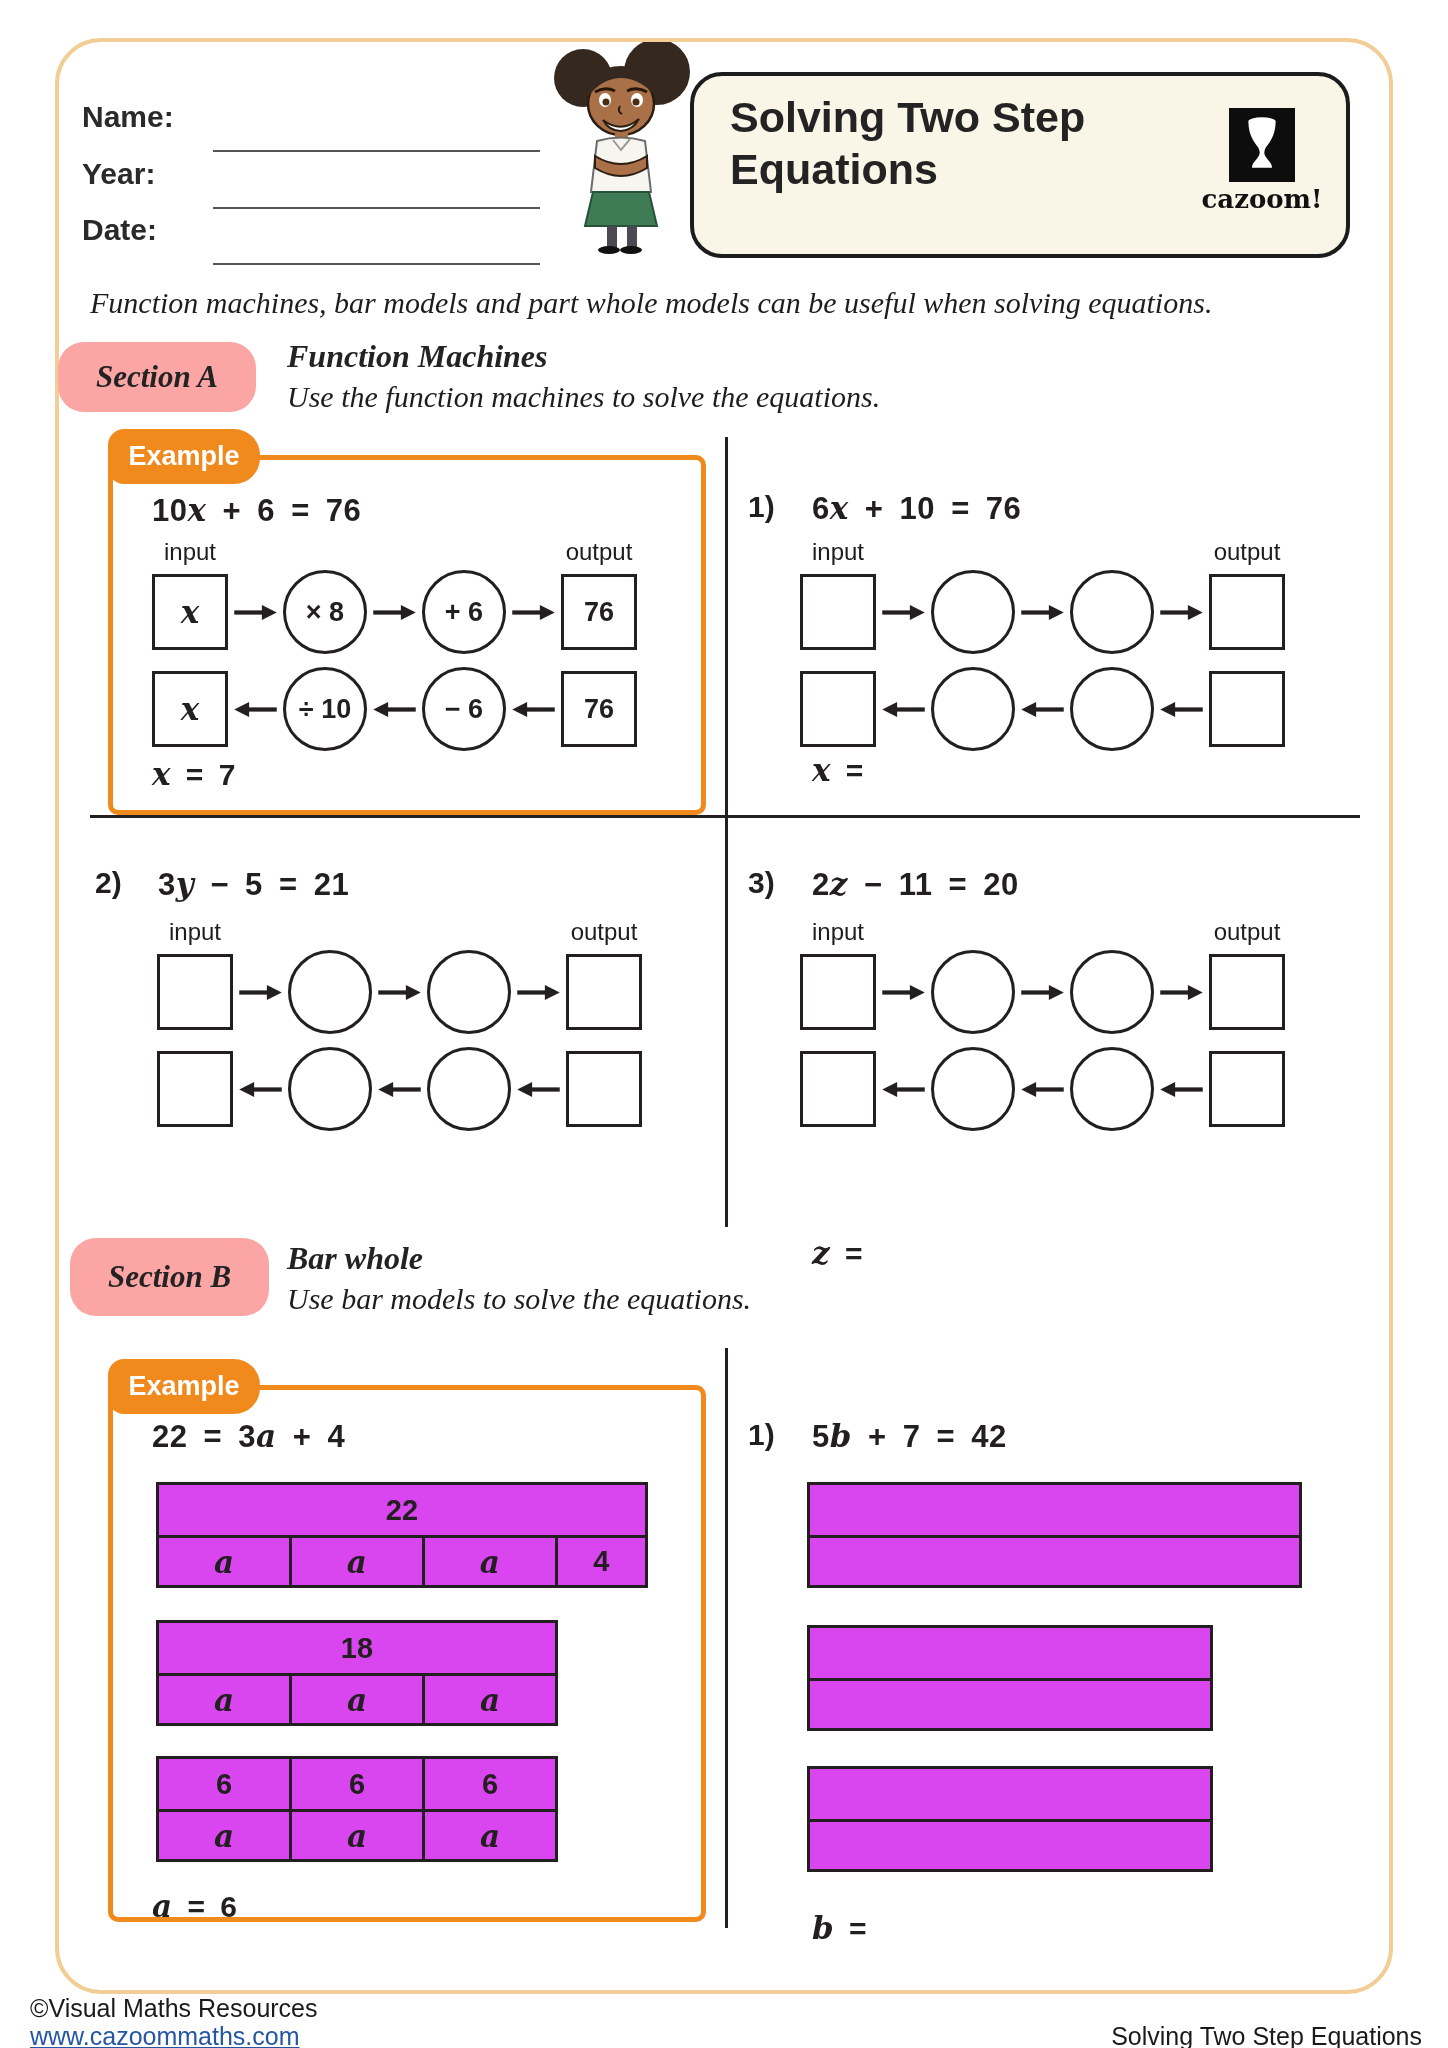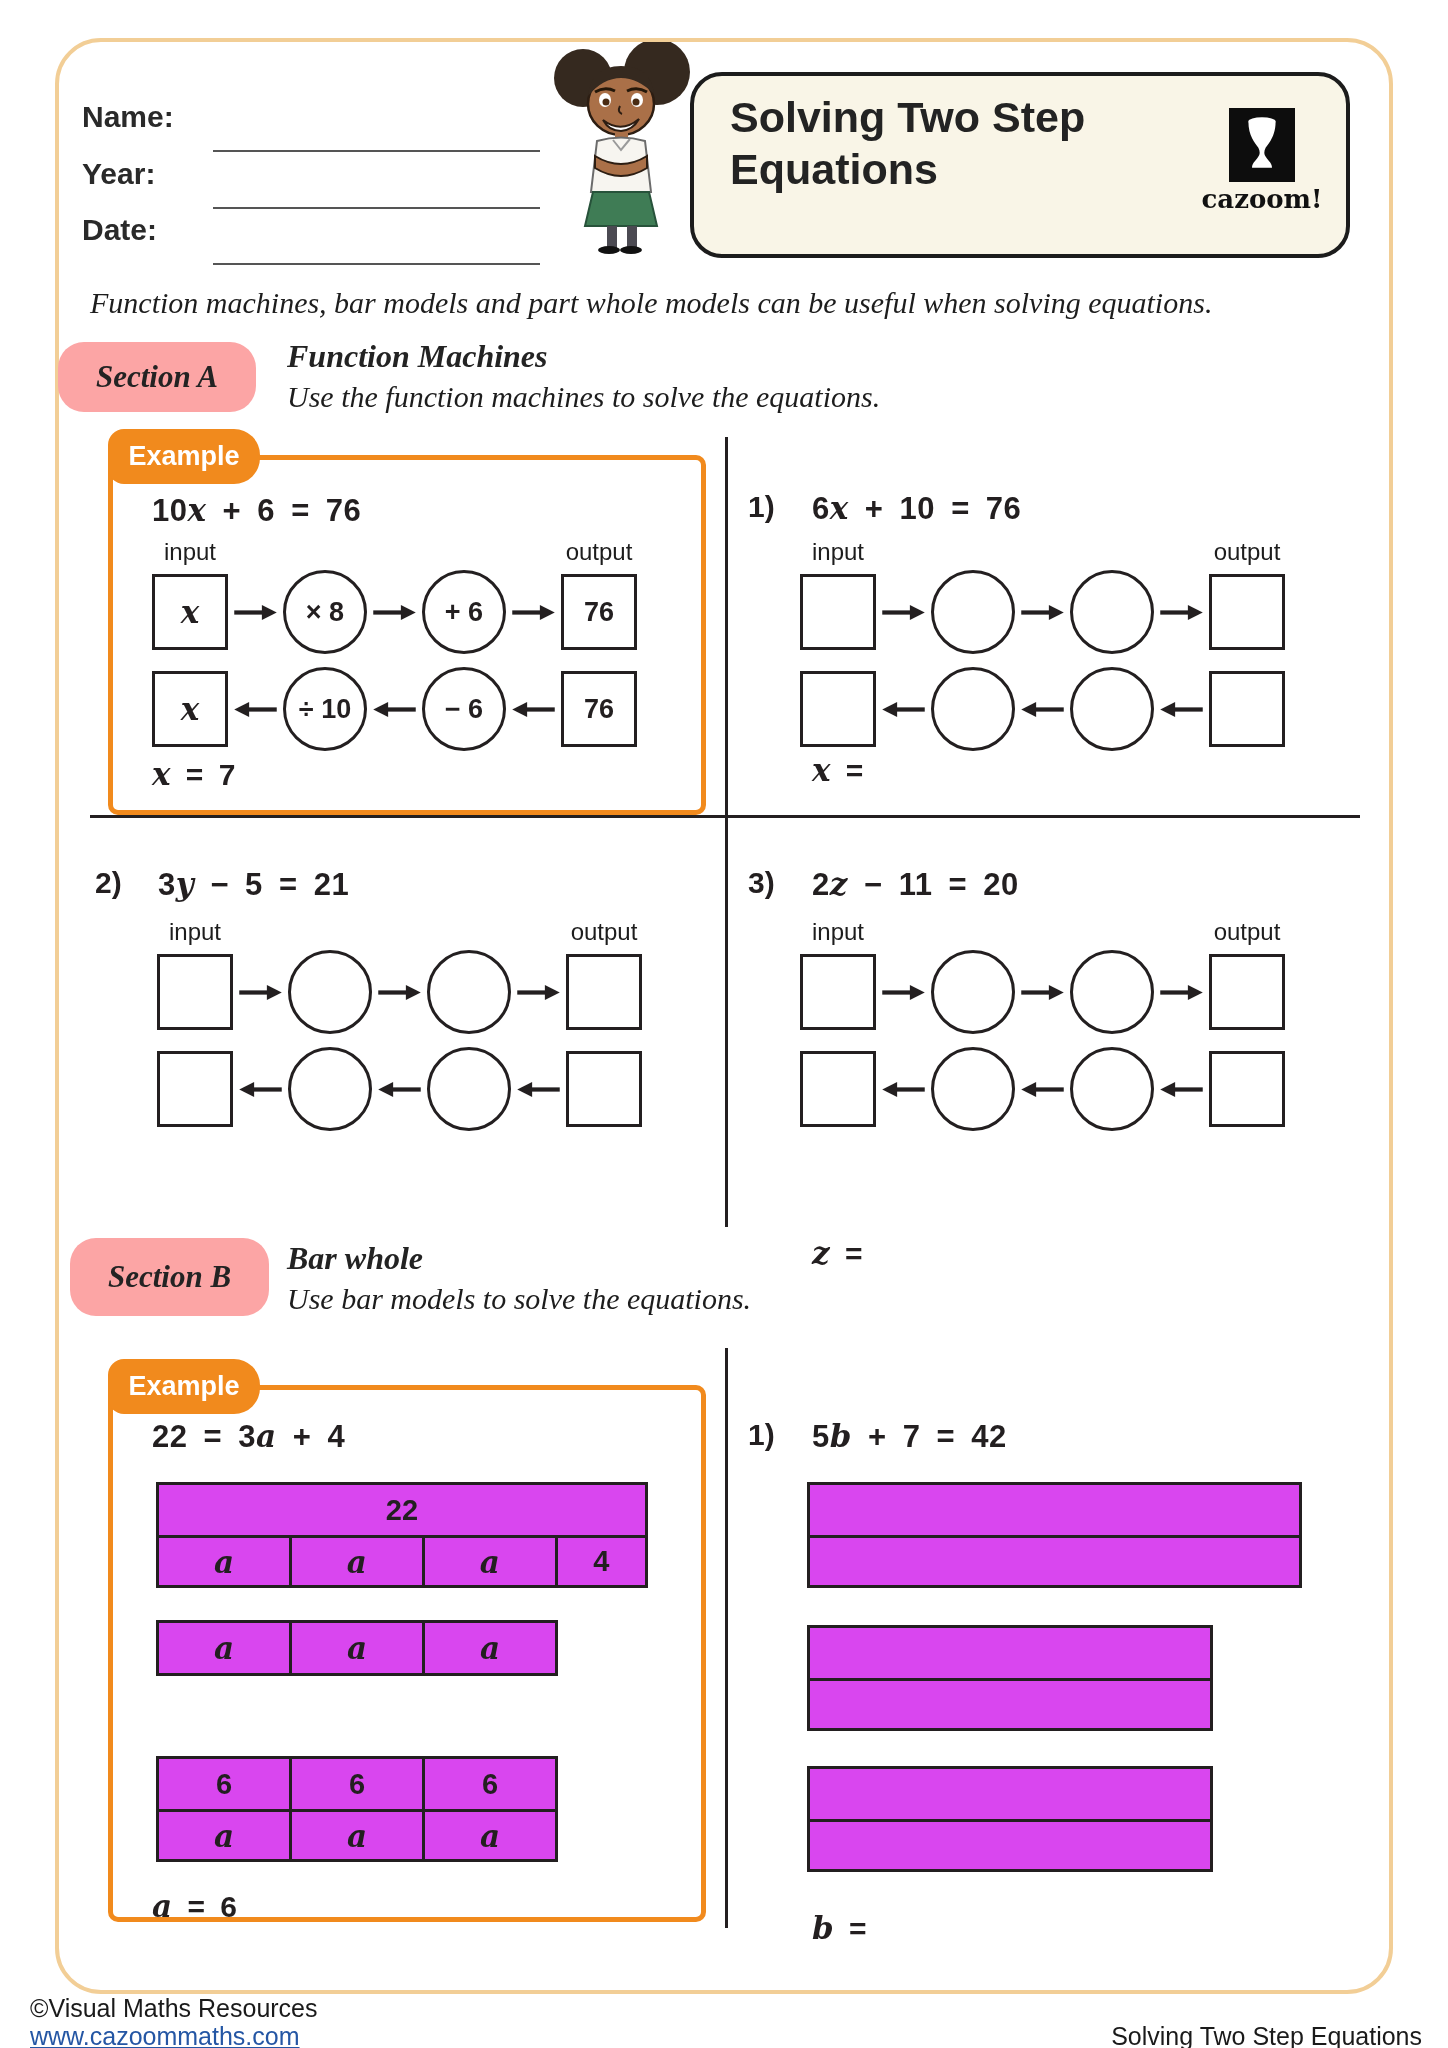--- a/index.html
+++ b/index.html
@@ -350,20 +350,23 @@
     <div class="bar-row">
       <div class="bar-cell var" style="flex:134">a</div>
       <div class="bar-cell var" style="flex:134">a</div>
       <div class="bar-cell var" style="flex:134">a</div>
       <div class="bar-cell" style="flex:90">4</div>
     </div>
   </div>
 
   <div class="abs bar" style="left:156px;top:1620px;width:402px">
     <div class="bar-row">
+      <div class="bar-cell" style="flex:1">18</div>
+    </div>
+    <div class="bar-row">
       <div class="bar-cell var" style="flex:1">a</div>
       <div class="bar-cell var" style="flex:1">a</div>
       <div class="bar-cell var" style="flex:1">a</div>
     </div>
   </div>
 
   <div class="abs bar" style="left:156px;top:1756px;width:402px">
     <div class="bar-row">
       <div class="bar-cell" style="flex:1">6</div>
       <div class="bar-cell" style="flex:1">6</div>

